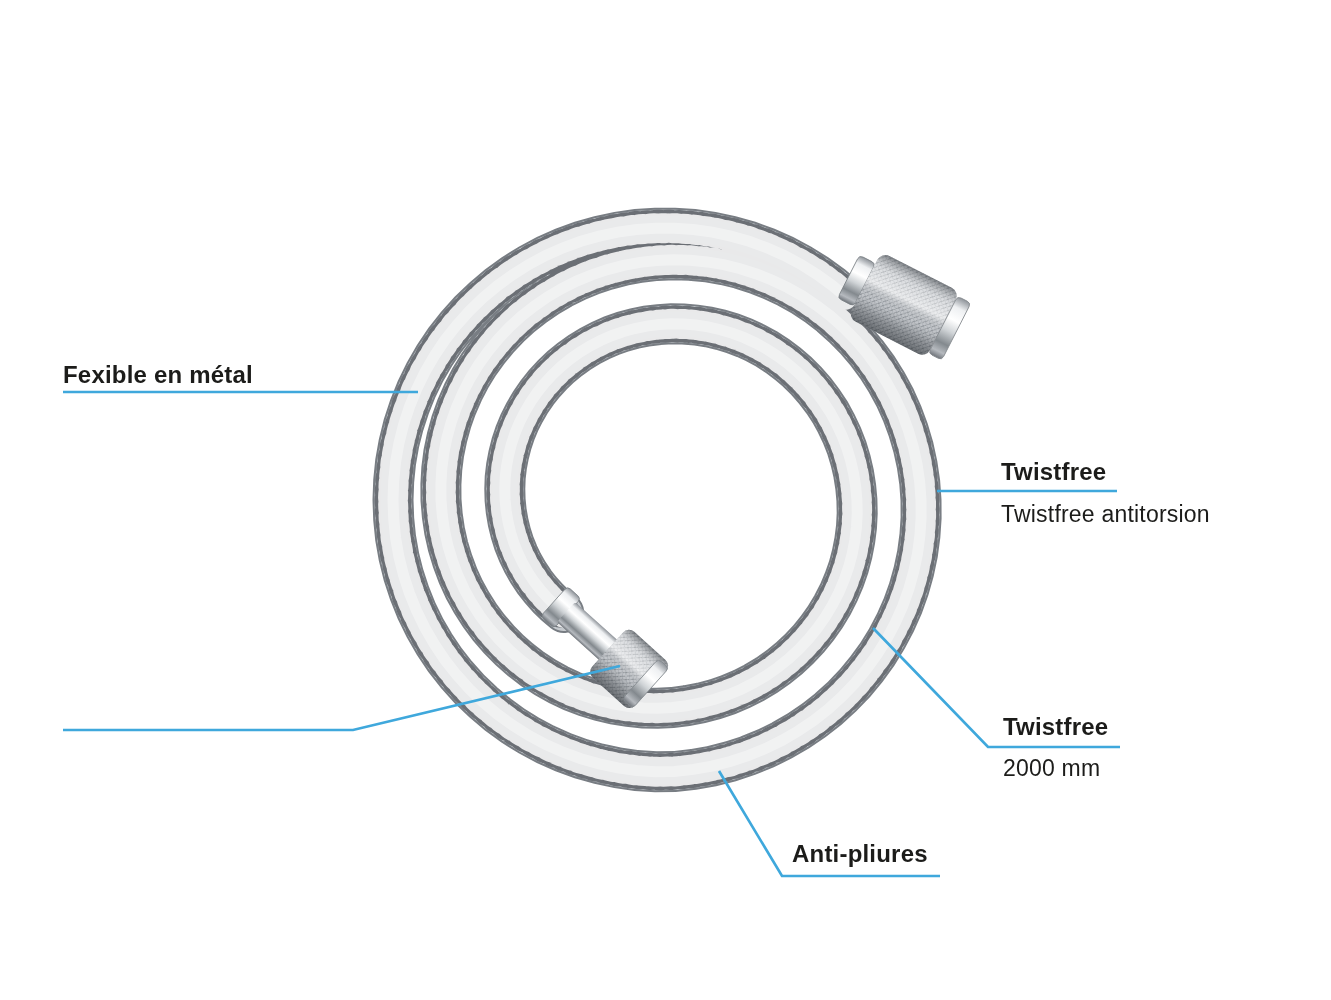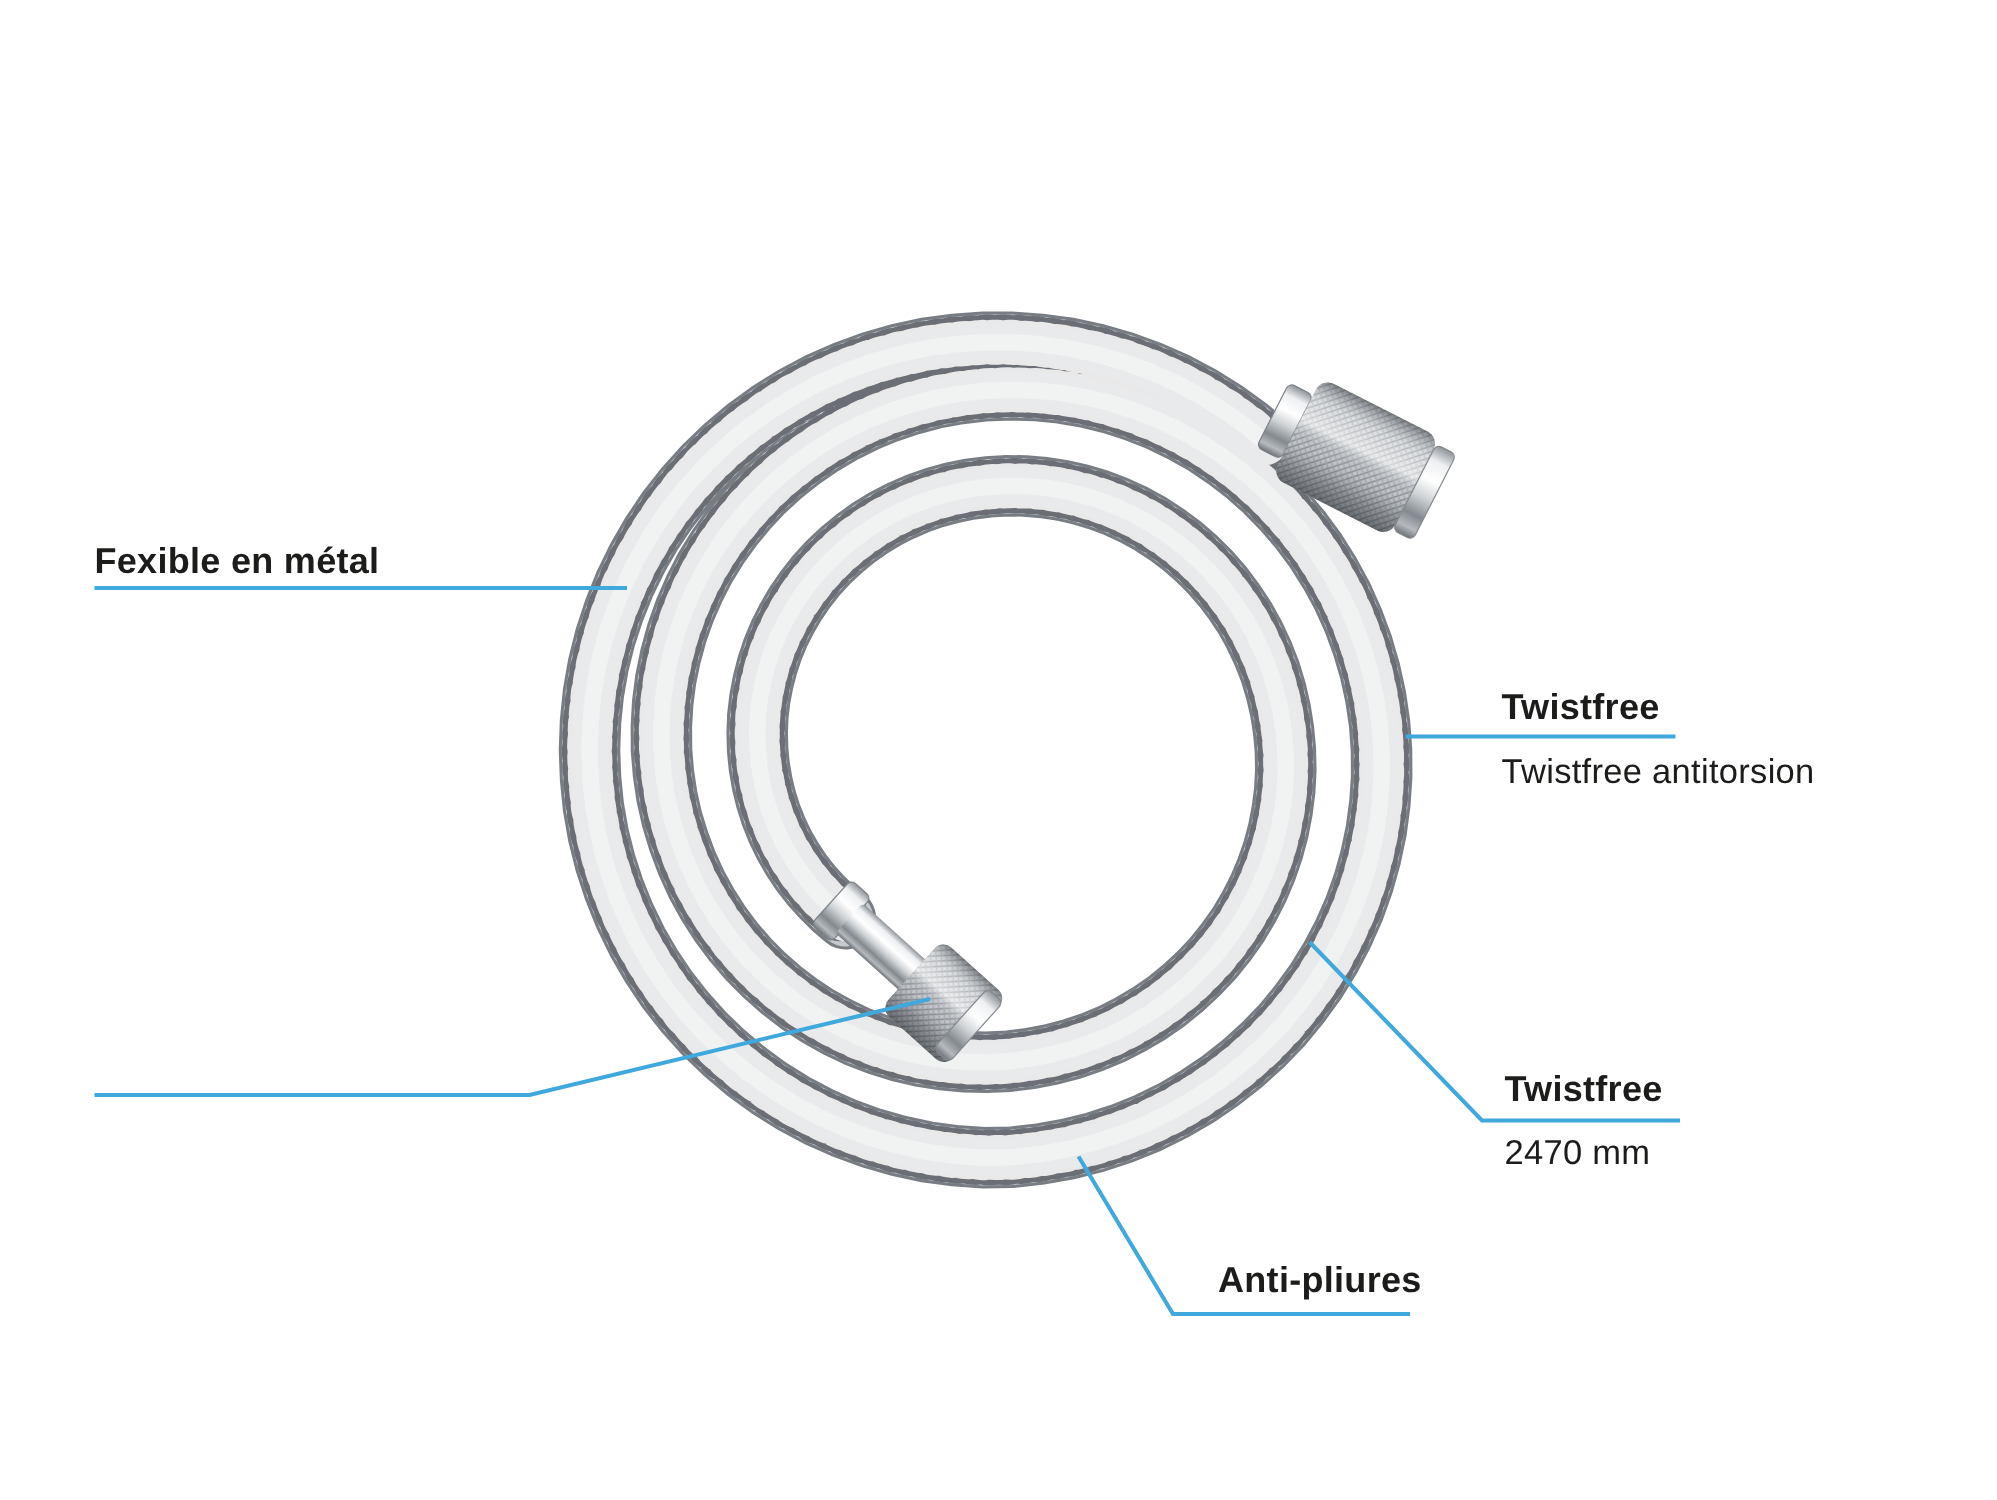--- a/index.html
+++ b/index.html
@@ -90,21 +90,21 @@
     <div class="ct">Twistfree</div>
   </div>
   <div class="callout" style="left:1001px;top:500px">
     <div class="cs">Twistfree antitorsion</div>
   </div>
 
   <div class="callout" style="left:1003px;top:712px">
     <div class="ct">Twistfree</div>
   </div>
   <div class="callout" style="left:1003px;top:754px">
-    <div class="cs">2470 mm</div>
+    <div class="cs">2000 mm</div>
   </div>
 
 
-  <div class="callout" style="left:812px;top:839px">
+  <div class="callout" style="left:792px;top:839px">
     <div class="ct">Anti-pliures</div>
   </div>
 
 </div>
 
 </body></html>

